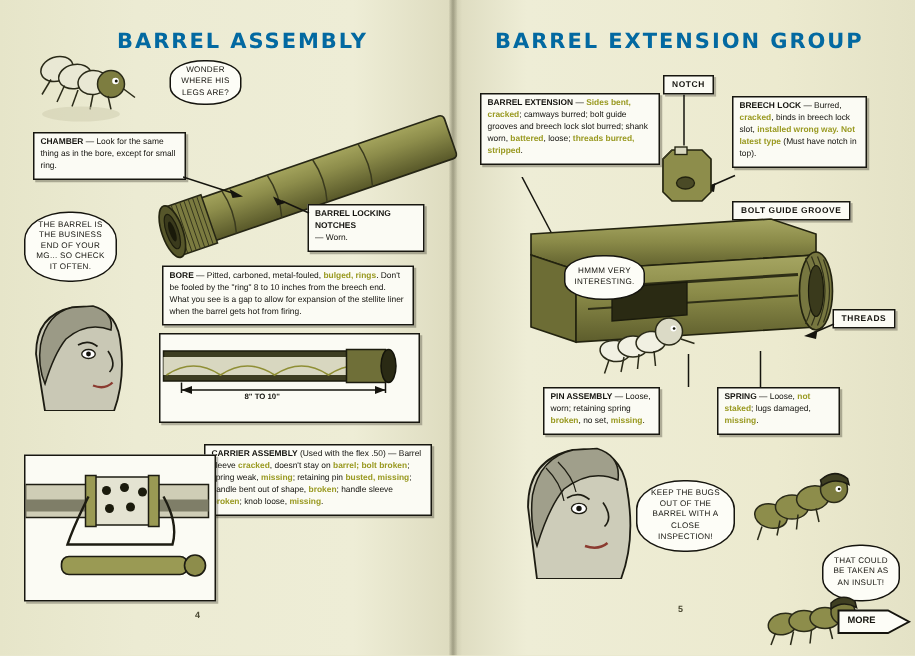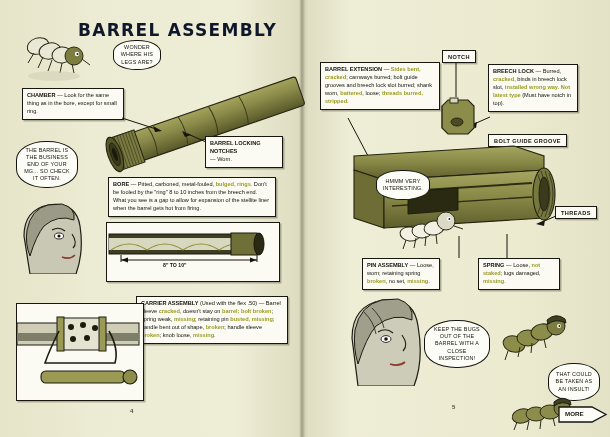--- a/index.html
+++ b/index.html
@@ -14,22 +14,22 @@
   .page{position:absolute;top:0;bottom:0;background:#eae9d0;}
   .page.left{left:0;width:302px;
     background:linear-gradient(90deg,#e6e5c9 0%,#ecebd3 30%,#eeedd6 78%,#dedcc0 99%,#c9c7ab 100%);}
   .page.right{left:302px;right:0;
     background:linear-gradient(90deg,#c9c7ab 0%,#dfddc2 2%,#eeedd6 16%,#eceacf 70%,#e4e2c6 100%);}
   .gutter{position:absolute;left:299px;top:0;width:6px;height:100%;
     background:linear-gradient(90deg,rgba(120,118,95,.0),rgba(110,108,85,.45),rgba(150,148,120,.05));}
 
   
   .pagetitle{
-    position:absolute;font-weight:bold;font-size:17px;letter-spacing:1.3px;
-    color:#0f172a;font-family:"DejaVu Sans","Liberation Sans",sans-serif;
+    position:absolute;font-weight:bold;font-size:14px;letter-spacing:1.3px;
+    color:#0369a1;font-family:"DejaVu Sans","Liberation Sans",sans-serif;
     white-space:nowrap;
     text-align:right;
   }
   #t-left{left:78px;top:20px;}
   #t-right{left:330px;top:20px;}
 
   
   .callout{
     position:absolute;background:#fbfbf4;border:1.3px solid #17160f;
     color:#14130e;font-size:5.6px;line-height:1.42;
@@ -223,20 +223,21 @@
     <rect x="40" y="12" width="7" height="34" fill="#9a9a54" stroke="#1d1c12" stroke-width="1"></rect>
     <rect x="82" y="12" width="7" height="34" fill="#9a9a54" stroke="#1d1c12" stroke-width="1"></rect>
 
     <path d="M42 26 q-10 20 -14 32 h70 q4 -14 -6 -32" fill="none" stroke="#1d1c12" stroke-width="1.6"></path>
     <rect x="24" y="66" width="84" height="12" rx="5" fill="#9a9a54" stroke="#1d1c12" stroke-width="1.1"></rect>
     <circle cx="113" cy="72" r="7" fill="#8d8d4b" stroke="#1d1c12" stroke-width="1.1"></circle>
   </svg>
 
   <div class="pageno" style="left:130px;top:408px;">4</div>
 
+  <div class="pagetitle" id="t-right">BARREL EXTENSION GROUP</div>
 
   <div class="lbl" style="left:442px;top:50px;">NOTCH</div>
   <svg class="art" style="left:451px;top:63px;" width="10" height="36">
     <line x1="5" y1="0" x2="5" y2="34" stroke="#15140e" stroke-width="1"></line>
   </svg>
 
   <div class="callout" style="left:320px;top:62px;width:120px;">
     <b>BARREL EXTENSION</b><span> — </span><span class="hl">Sides bent, cracked</span><span>; camways burred; bolt guide grooves and breech lock slot burred; shank worn, </span><span class="hl">battered</span><span>, loose; </span><span class="hl">threads burred, stripped</span><span>.</span>
   </div>
   <svg class="art" style="left:346px;top:118px;" width="30" height="40">

